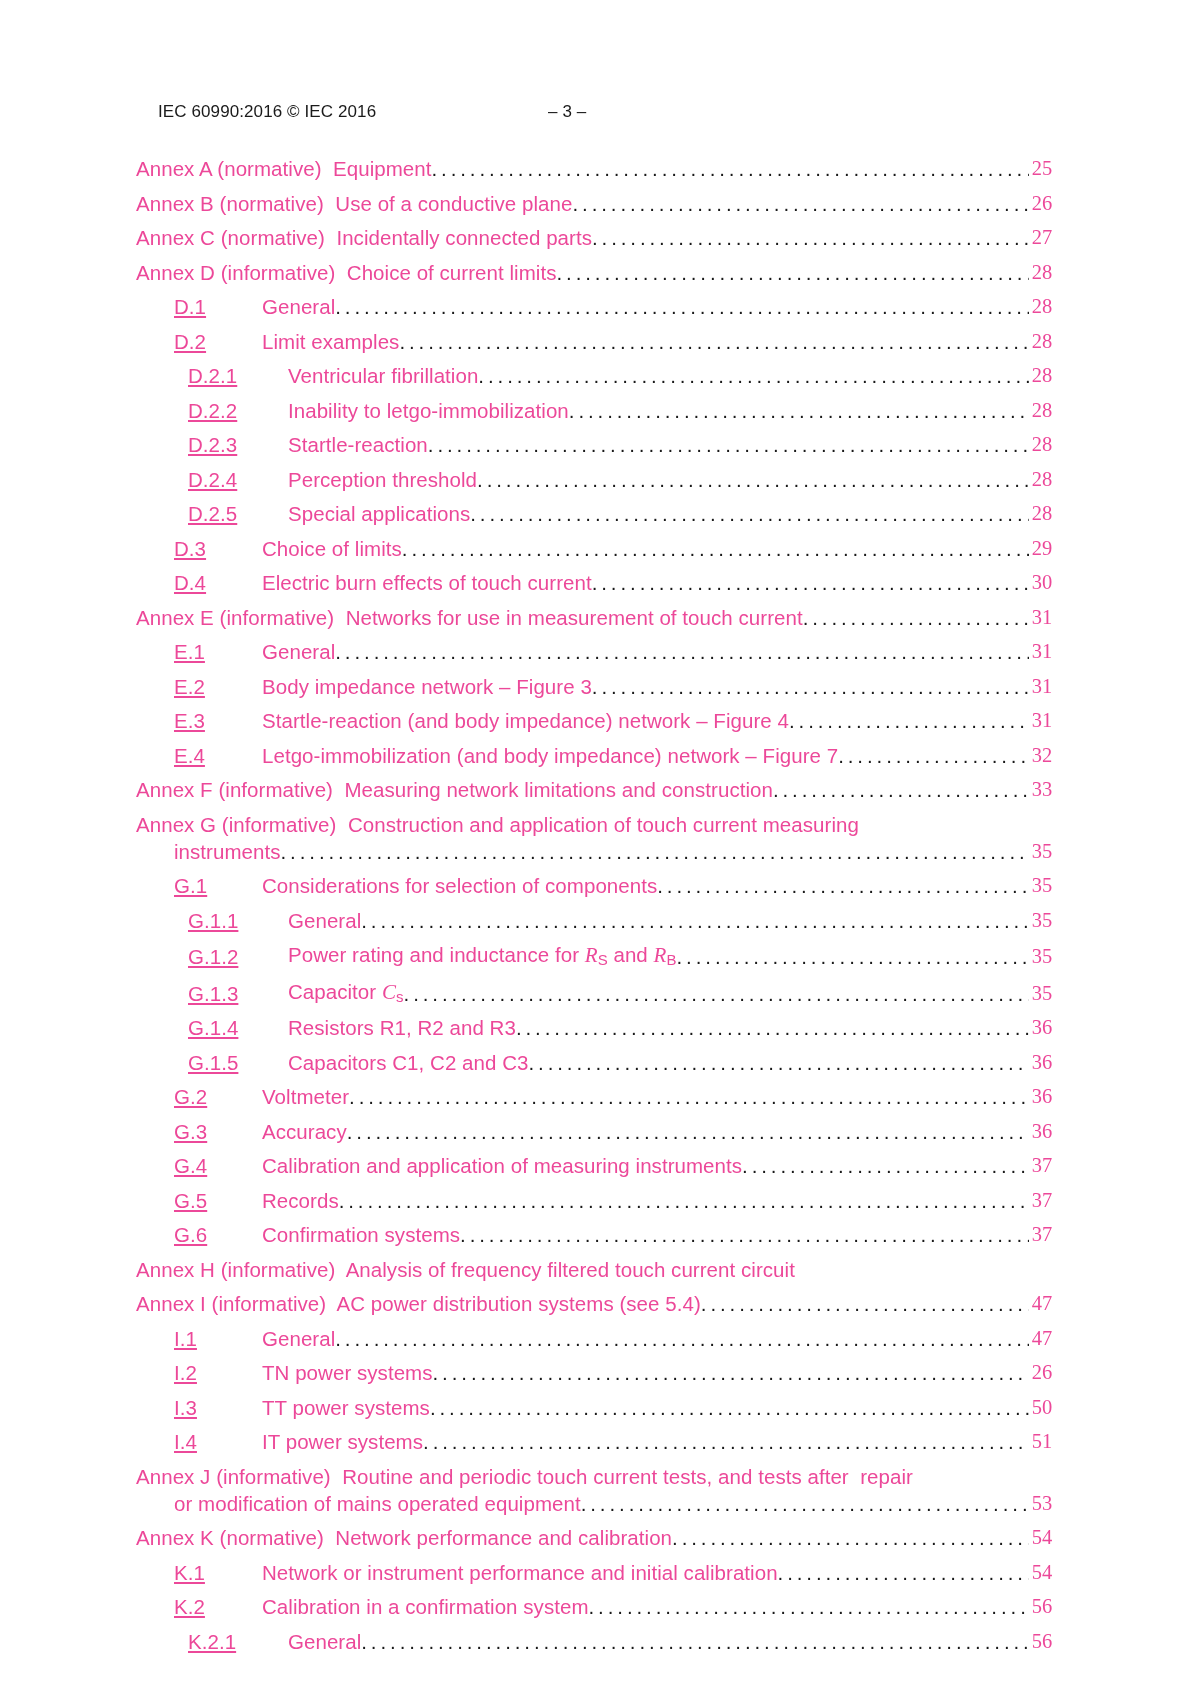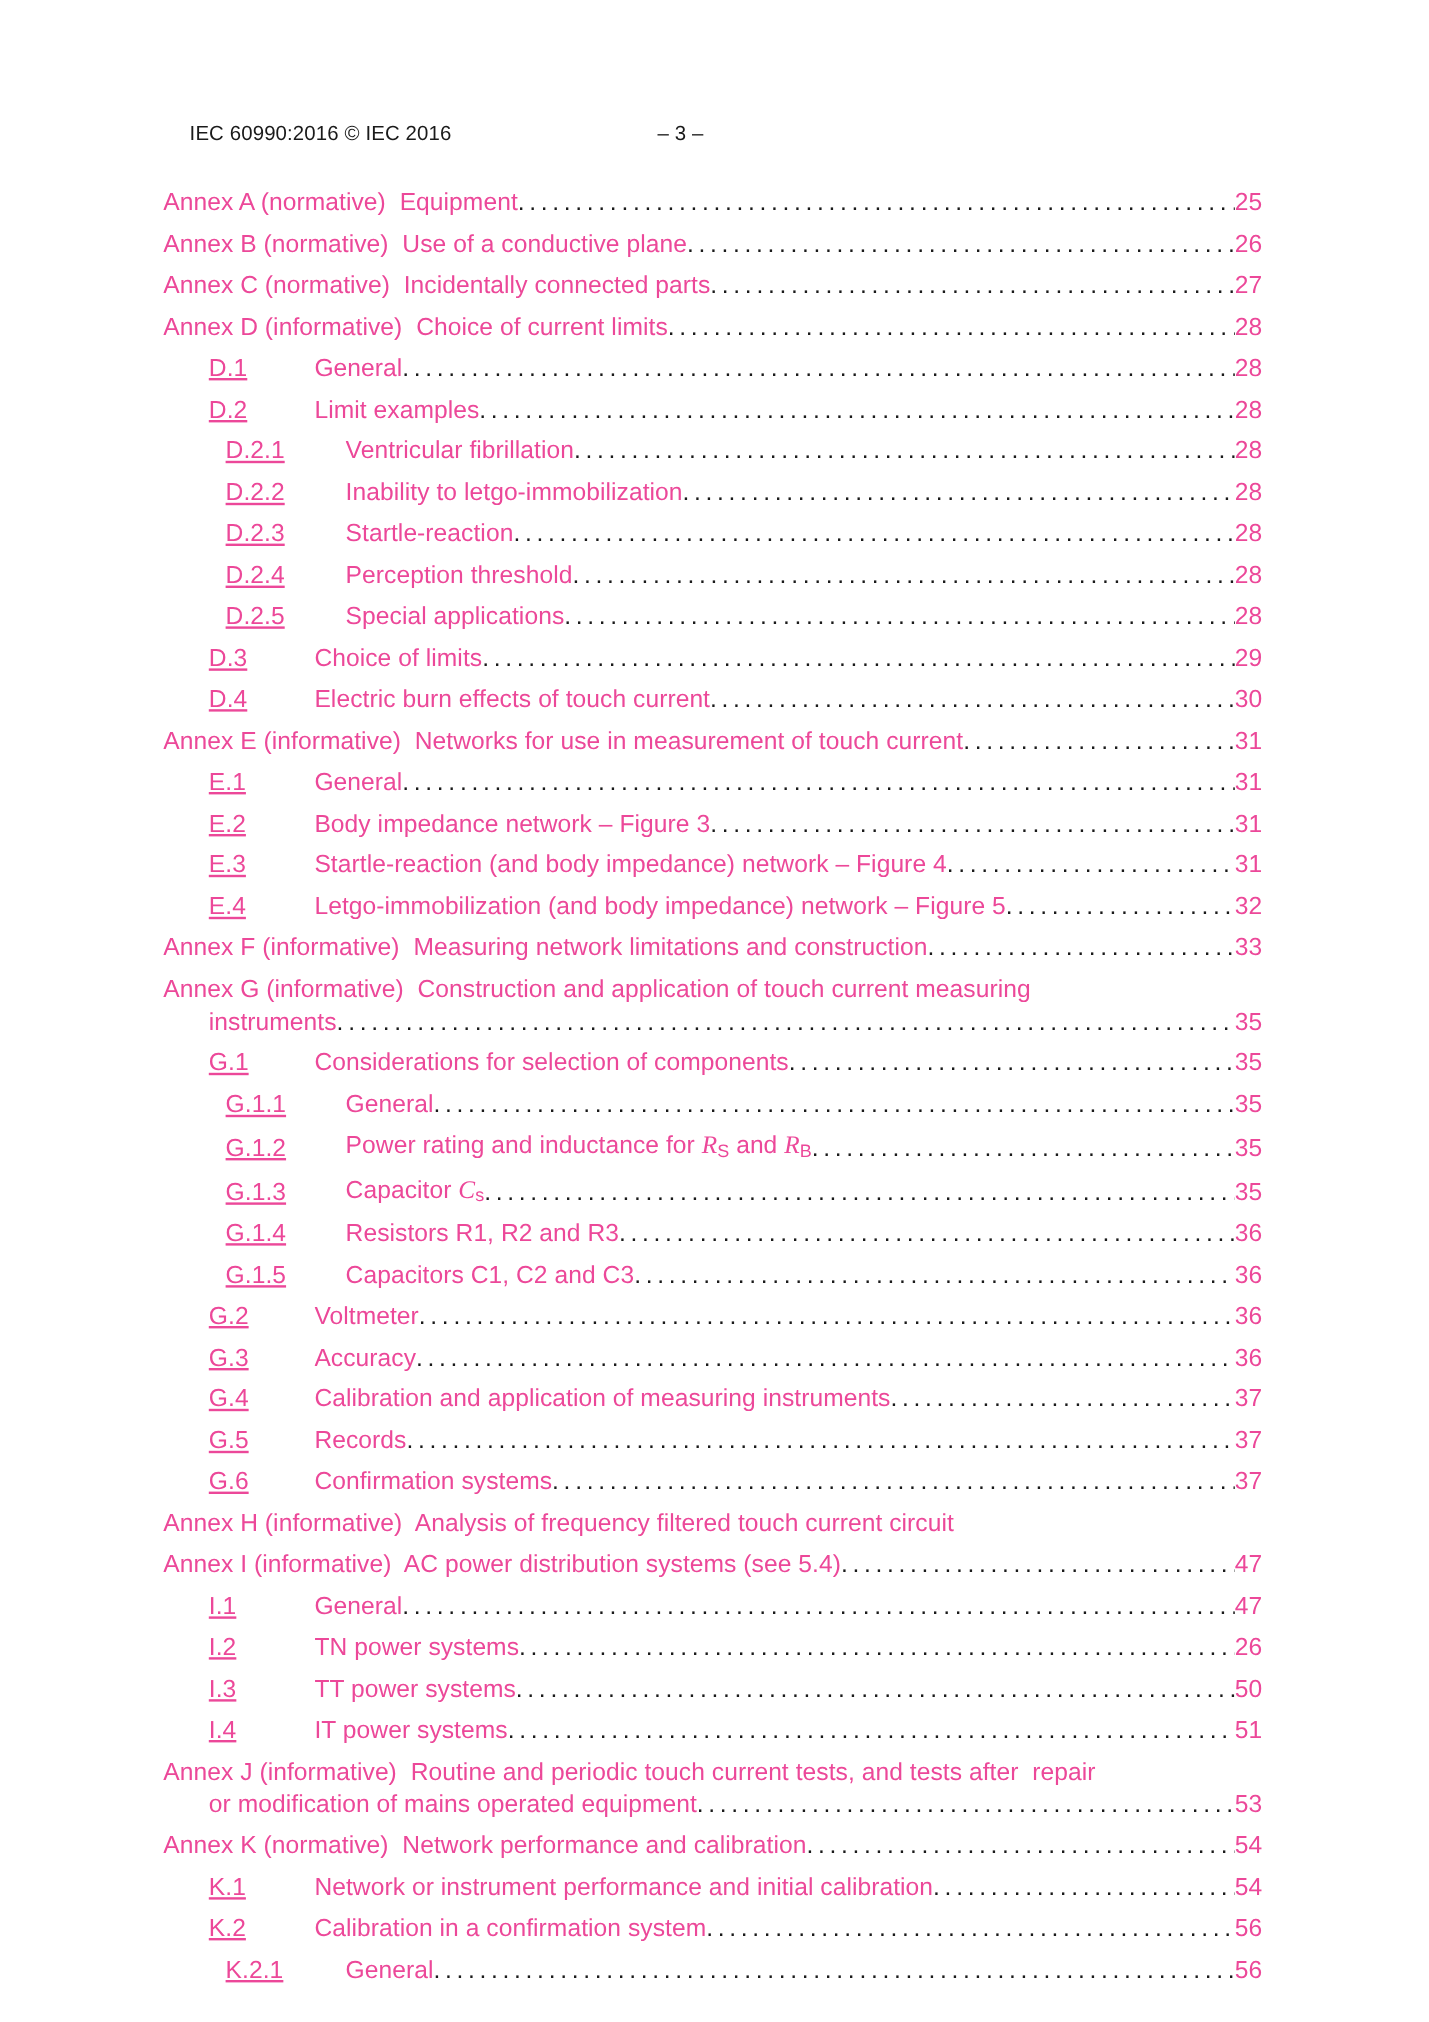--- a/index.html
+++ b/index.html
@@ -90,23 +90,24 @@
     left: 0;
     bottom: 0;
     font-size: 20.5px;
     line-height: 27.2px;
     letter-spacing: -0.9px;
     color: #1a1a1a;
     white-space: nowrap;
   }
   .pageno {
     flex: 0 0 auto;
-    text-align: left;
+    text-align: center;
     white-space: nowrap;
     min-width: 26px;
+    font-family: Liberation Serif, serif;
   }
   
   .cont {
     display: flex;
     align-items: flex-end;
     width: 100%;
     padding-left: 38px;
     box-sizing: border-box;
   }
   .first-line {
@@ -271,21 +272,21 @@
         <span class="row">
           <span class="num">E.3</span>
           <span class="label">Startle-reaction (and body impedance) network – Figure 4</span>
           <span class="leader"></span>
           <span class="pageno">31</span>
         </span>
       </a>
       <a class="toc-entry lvl-1" href="#">
         <span class="row">
           <span class="num">E.4</span>
-          <span class="label">Letgo-immobilization (and body impedance) network – Figure 5</span>
+          <span class="label">Letgo-immobilization (and body impedance) network – Figure 7</span>
           <span class="leader"></span>
           <span class="pageno">32</span>
         </span>
       </a>
       <a class="toc-entry lvl-annex" href="#">
         <span class="row">
           <span class="label">Annex F (informative)&nbsp; Measuring network limitations and construction</span>
           <span class="leader"></span>
           <span class="pageno">33</span>
         </span>

